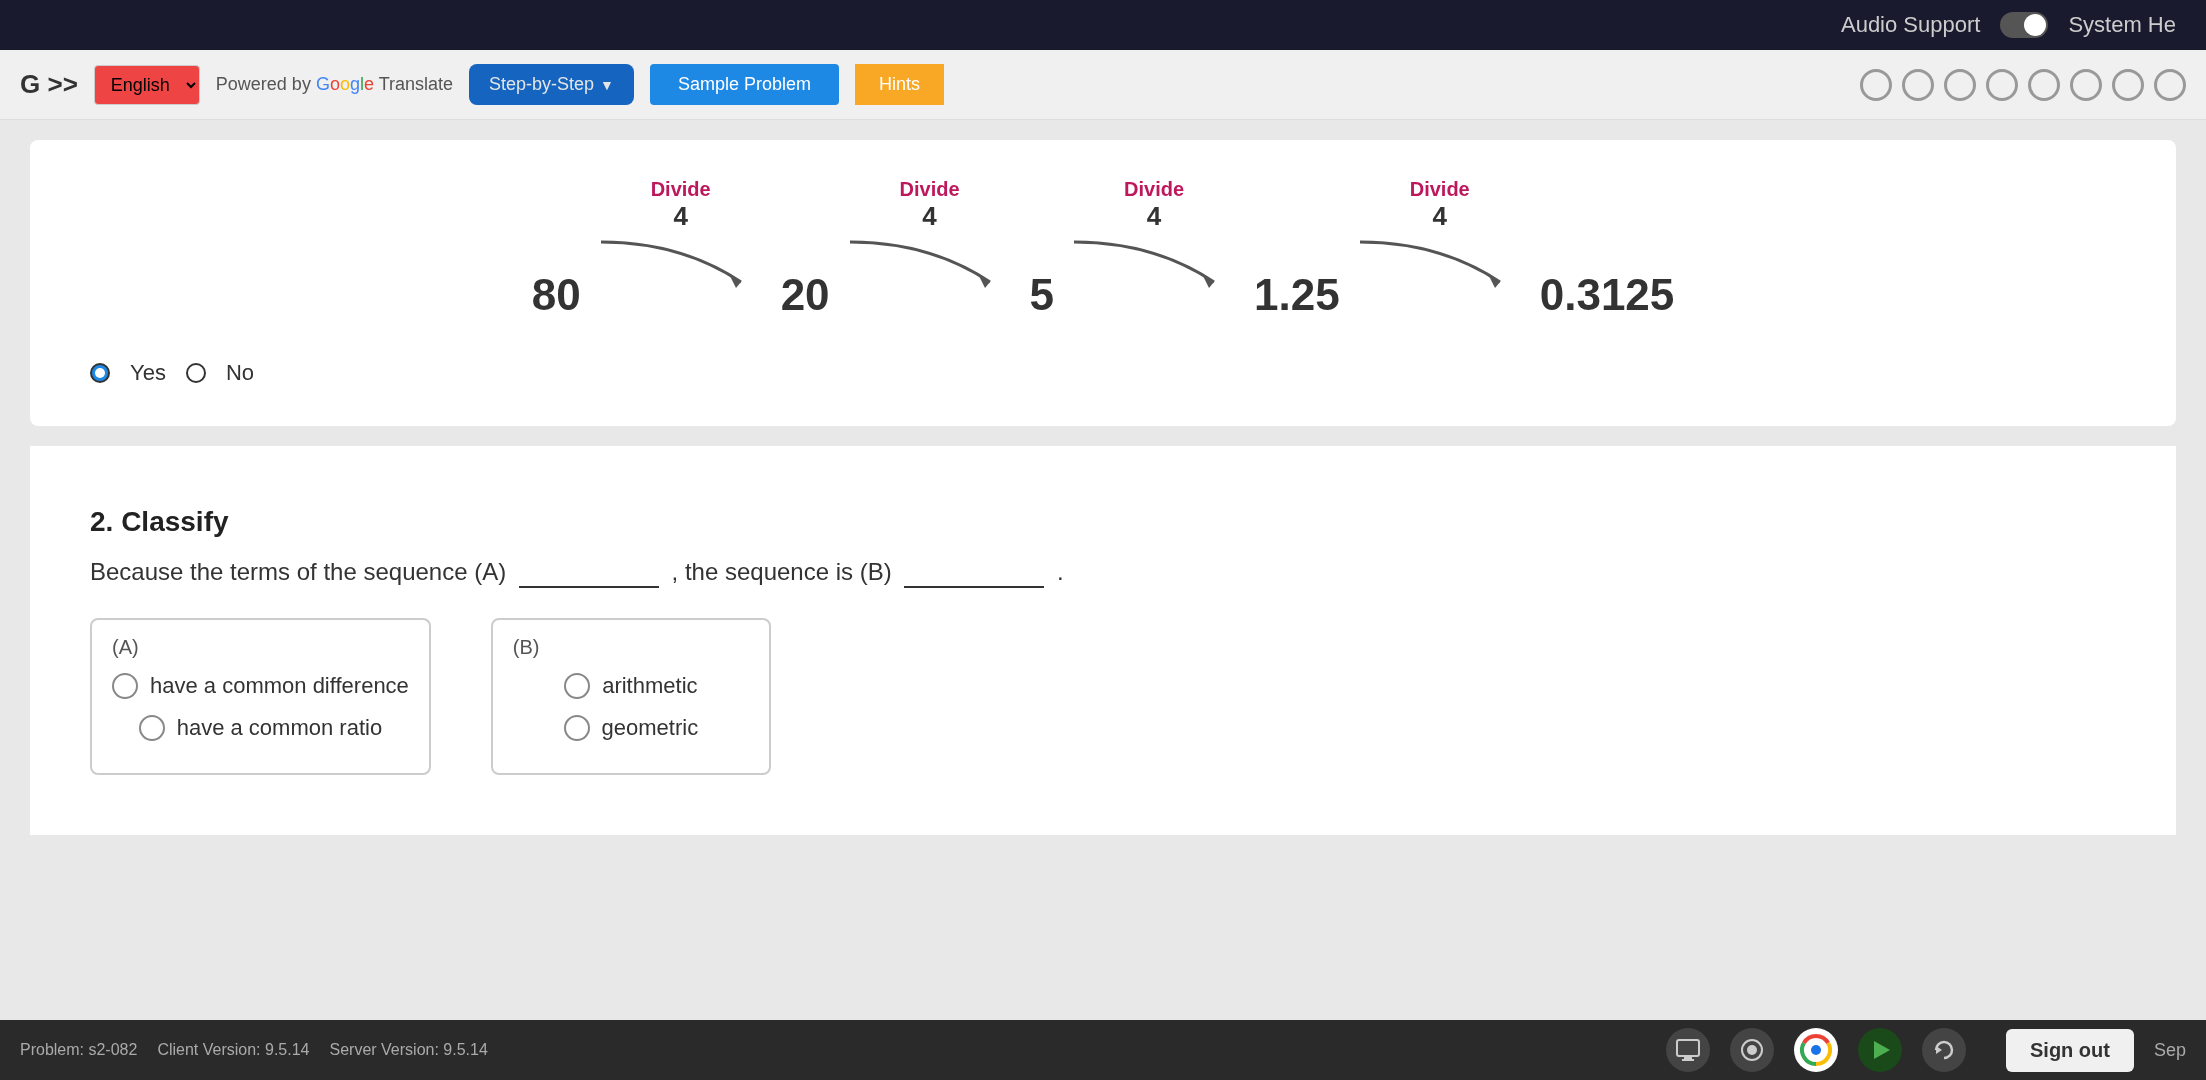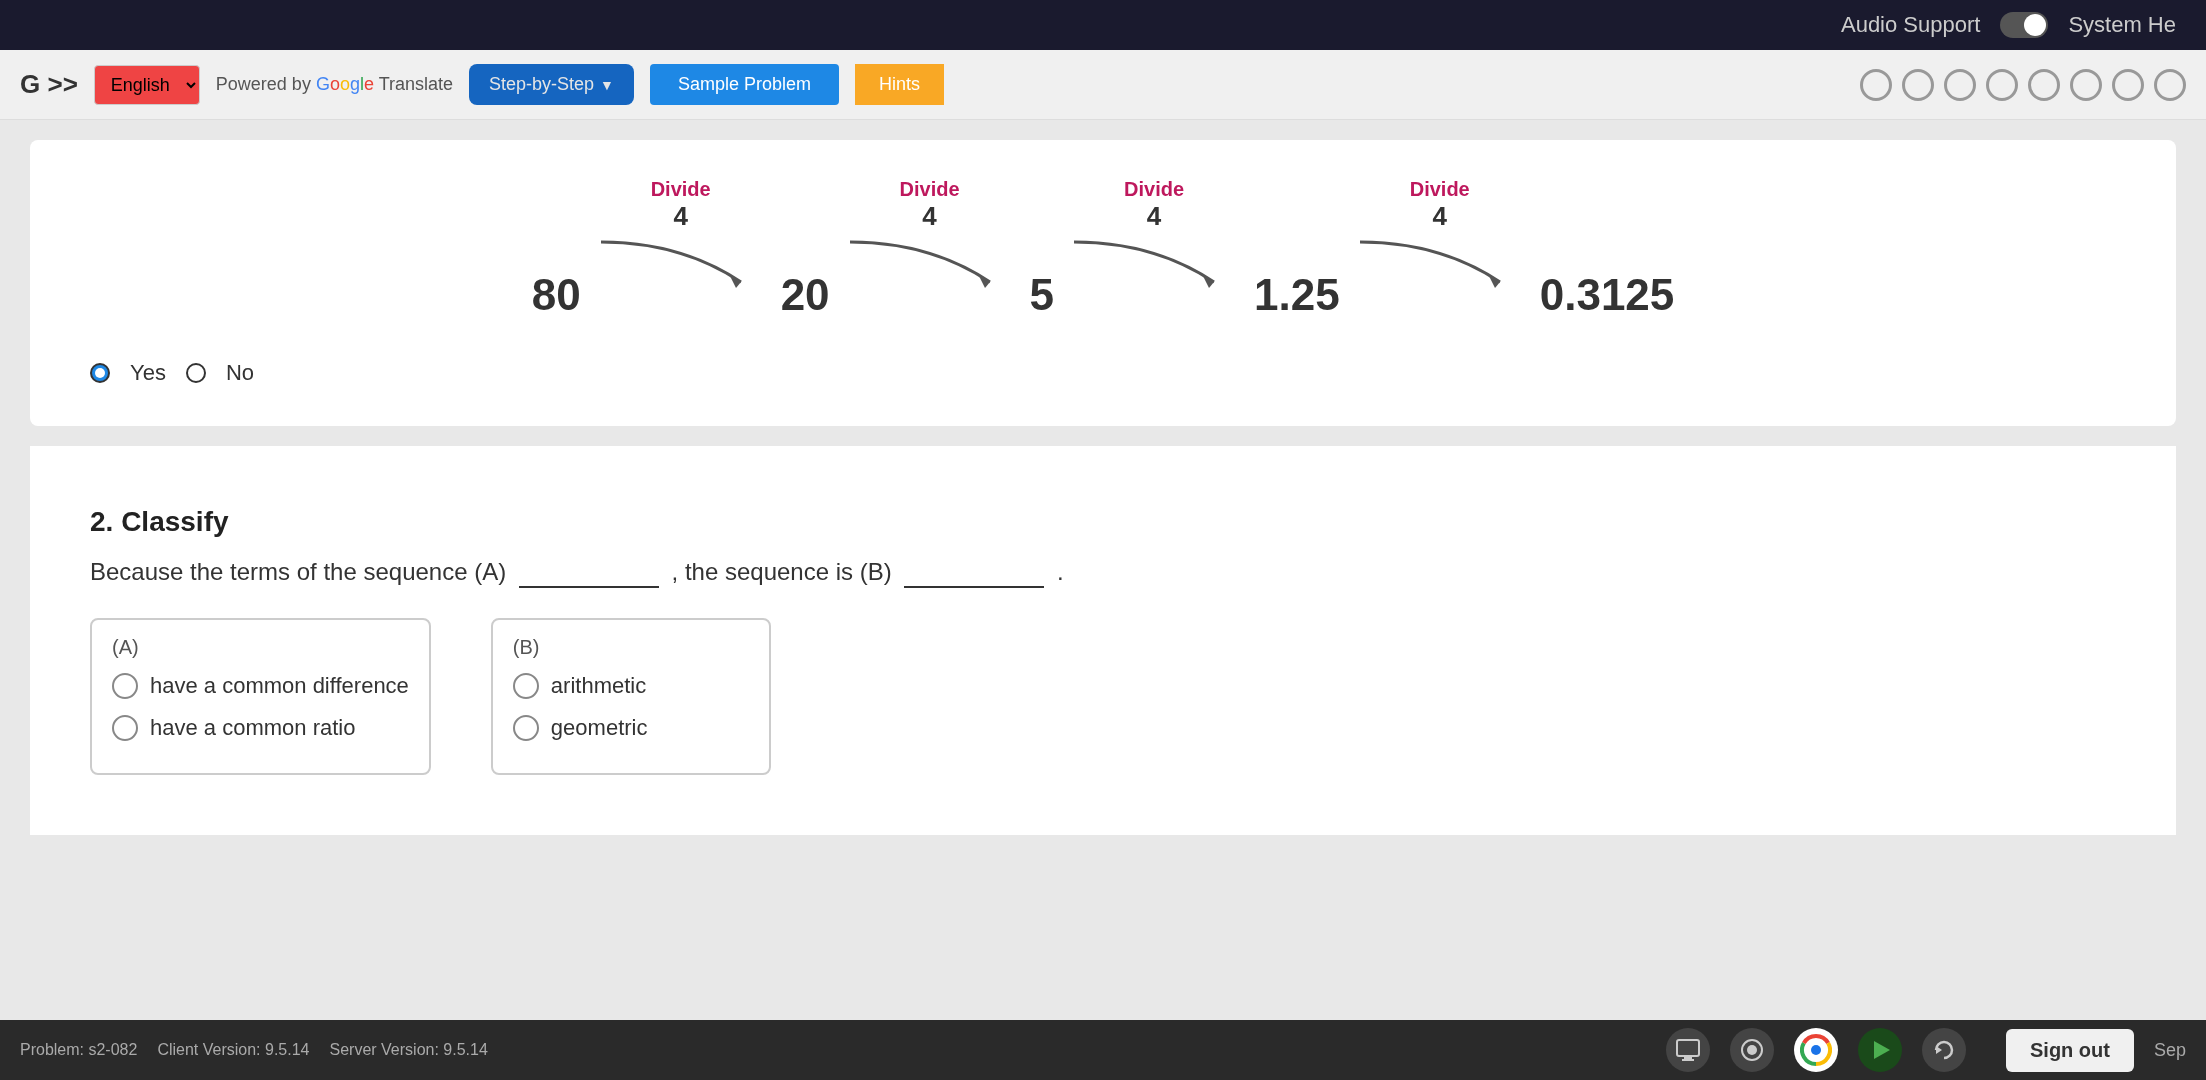--- a/index.html
+++ b/index.html
@@ -276,20 +276,21 @@
       margin-bottom: 14px;
     }
     .answer-option {
       display: flex;
       align-items: center;
       gap: 12px;
       font-size: 22px;
       color: #333;
       margin-bottom: 16px;
       cursor: pointer;
+      justify-content: center;
     }
     .answer-radio {
       width: 26px;
       height: 26px;
       border-radius: 50%;
       border: 2px solid #888;
       background: transparent;
       flex-shrink: 0;
     }
 

